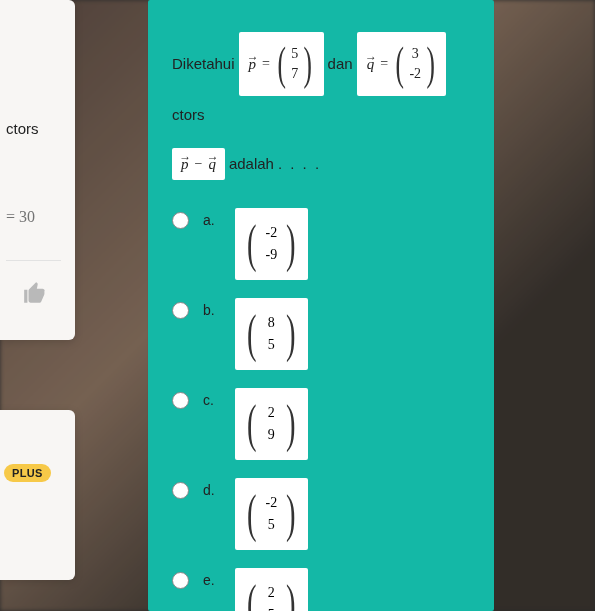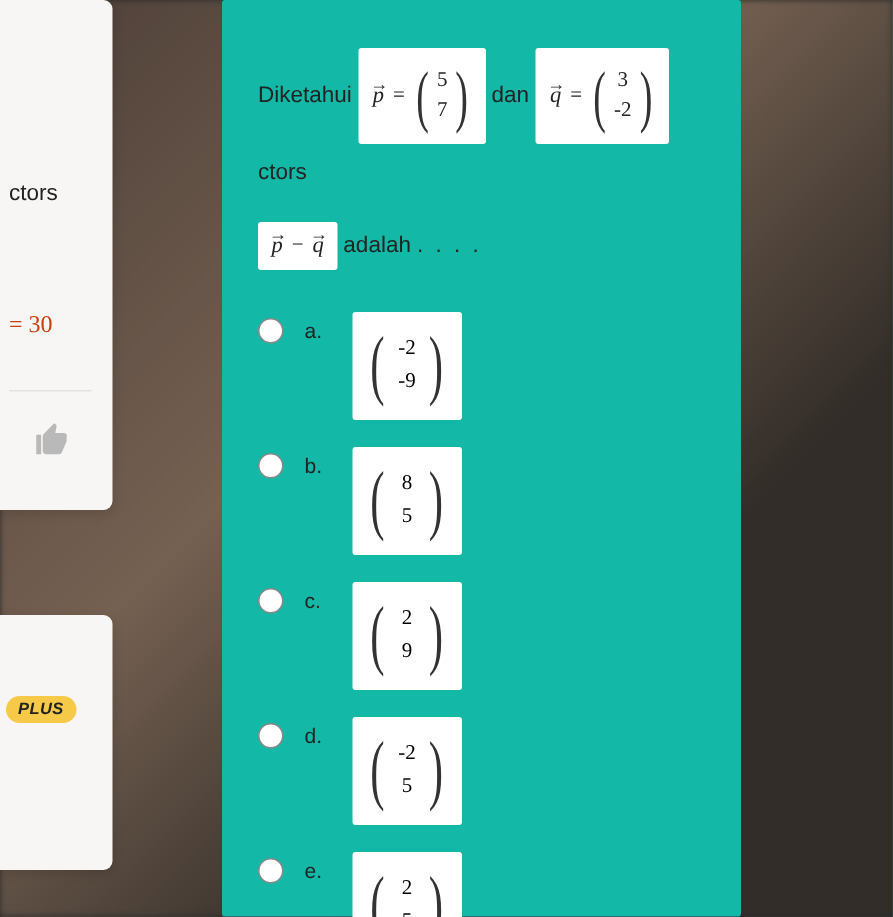--- a/index.html
+++ b/index.html
@@ -1,26 +1,26 @@
 <!DOCTYPE html>
 <html><head>
 <meta charset="utf-8">
 <style>
   html,body{margin:0;padding:0;width:595px;height:611px;font-family:Arial,Helvetica,sans-serif;overflow:hidden;background:#333;}
   .bg{position:absolute;inset:0;background:linear-gradient(135deg,#5a4a42,#8a7260 40%,#3b3530 70%);filter:blur(2px);}
   .bgshade{position:absolute;inset:0;background:rgba(0,0,0,.15);}
   .left-panel{position:absolute;left:0;top:0;width:75px;height:611px;}
   .lp-top{position:absolute;left:0;top:0;width:75px;height:340px;background:#f8f6f4;border-top-right-radius:6px;border-bottom-right-radius:6px;box-shadow:0 2px 8px rgba(0,0,0,.15);}
   .lp-text{position:absolute;left:0;top:120px;width:75px;font-size:15px;color:#222;text-align:left;padding-left:6px;}
-  .lp-sub{position:absolute;left:0;top:208px;width:75px;font-size:16px;color:#c2410c;text-align:left;padding-left:6px;font-family:Georgia,serif;}
+  .lp-sub{position:absolute;left:0;top:208px;width:75px;font-size:16px;color:#737373;text-align:left;padding-left:6px;font-family:Georgia,serif;}
   .lp-divider{position:absolute;left:6px;top:260px;width:55px;height:0;border-top:1px solid #e2e2e2;}
   .thumb{position:absolute;left:22px;top:280px;}
   .thumb svg{width:26px;height:26px;fill:#b9b9b9;}
   .lp-bottom{position:absolute;left:0;top:410px;width:75px;height:170px;background:#f8f6f4;border-top-right-radius:6px;border-bottom-right-radius:6px;box-shadow:0 2px 8px rgba(0,0,0,.15);}
-  .plus-badge{position:absolute;left:4px;top:464px;background:#f7c948;color:#222;font-size:11px;font-style:italic;font-weight:700;padding:3px 8px;border-radius:10px;letter-spacing:.3px;}
+  .plus-badge{position:absolute;left:4px;top:464px;background:#f7c948;color:#222;font-size:11px;font-weight:700;padding:3px 8px;border-radius:10px;letter-spacing:.3px;}
   .card{position:absolute;left:148px;top:0;width:346px;height:611px;background:#14b8a6;border-radius:2px;box-shadow:0 0 0 1px rgba(0,0,0,.02);}
   .q-stem{position:relative;padding:32px 20px 0 24px;font-size:15px;color:#222;line-height:30px;}
   .row1{display:flex;align-items:center;flex-wrap:wrap;gap:4px;}
   .mathblock{display:inline-flex;align-items:center;background:#fff;padding:4px 8px;border-radius:2px;height:56px;}
   .vec{position:relative;font-family:Georgia,'Times New Roman',serif;font-style:italic;font-size:15px;padding:0 2px;}
   .vec .arrow{position:absolute;left:0;right:0;top:-8px;font-style:normal;font-size:12px;text-align:center;letter-spacing:-1px;}
   .eq{font-family:Georgia,serif;padding:0 4px;font-size:14px;}
   .colvec{display:inline-flex;align-items:center;font-family:Georgia,'Times New Roman',serif;}
   .paren{font-size:46px;font-weight:100;line-height:46px;transform:scaleX(.55);color:#333;}
   .colvals{display:flex;flex-direction:column;align-items:center;font-size:14px;line-height:20px;padding:0 2px;}

